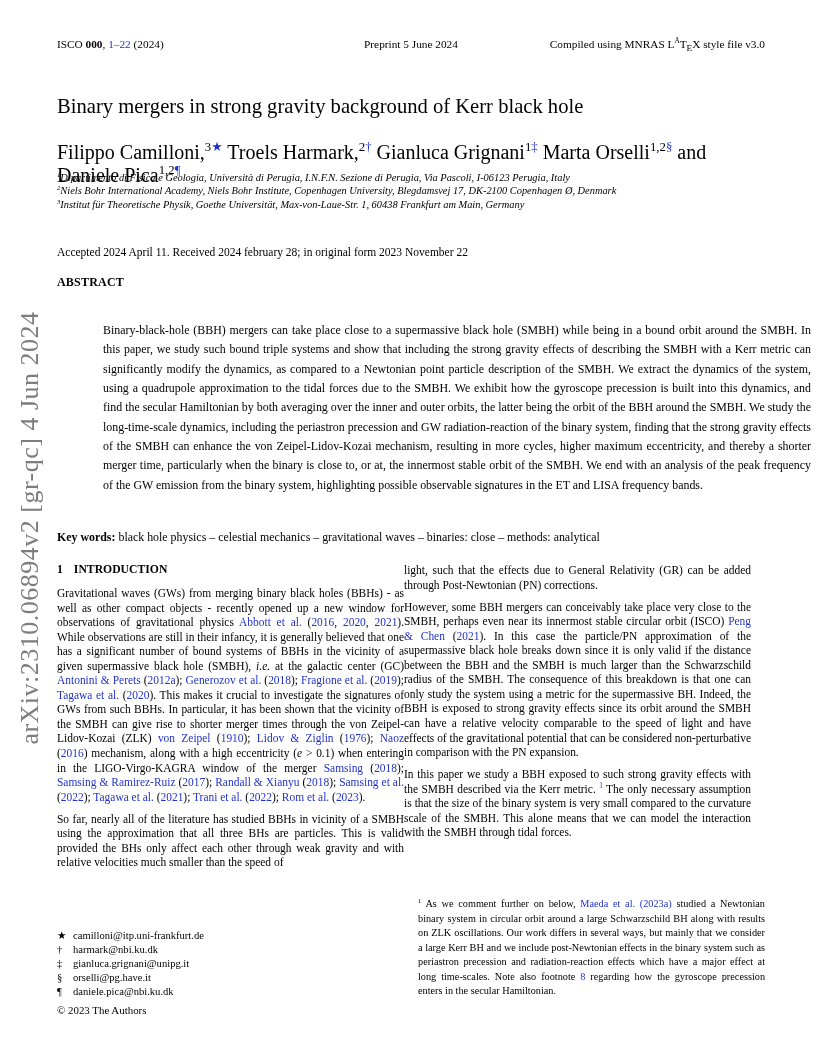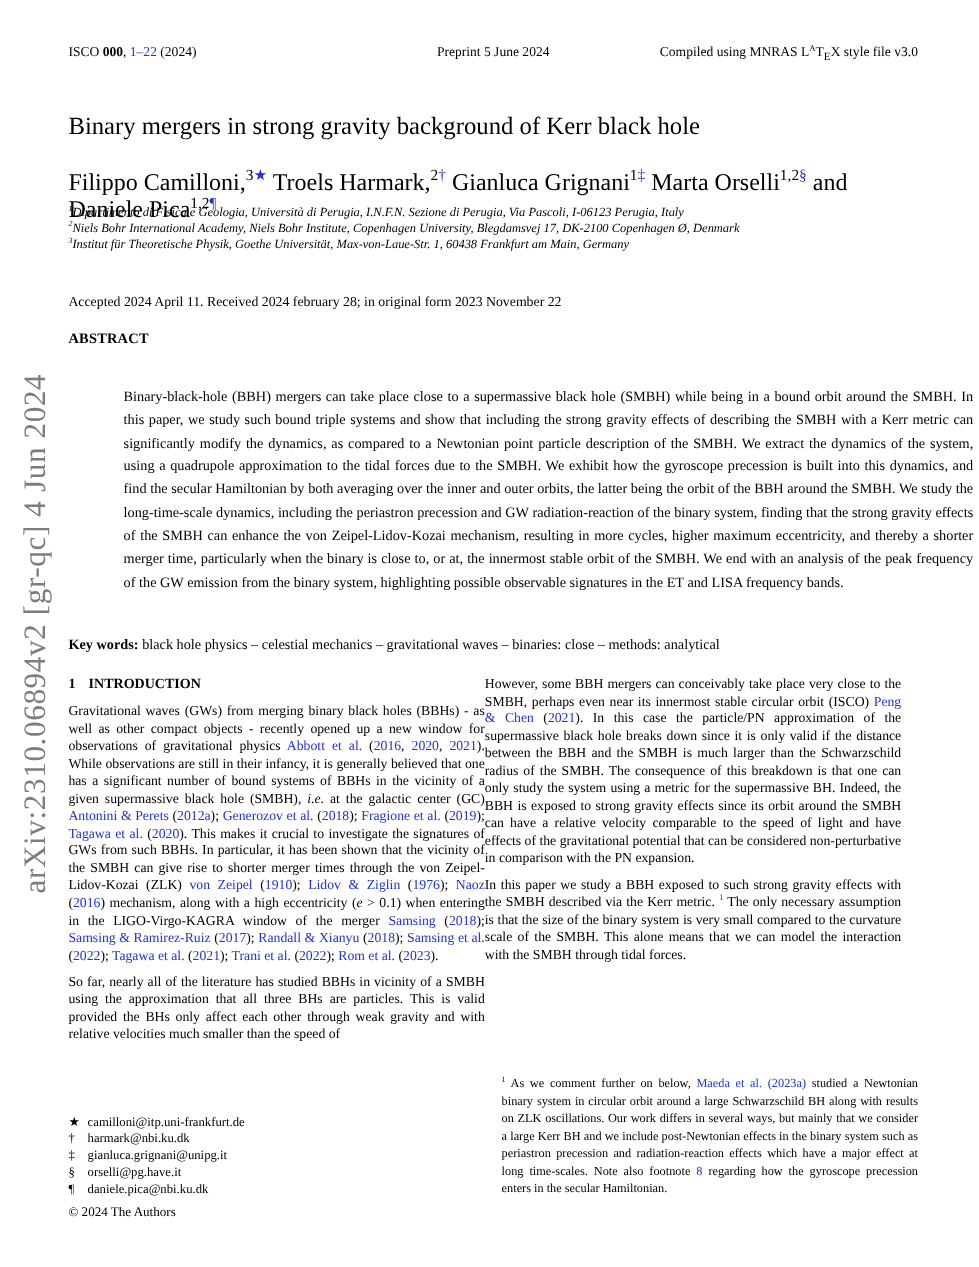--- a/index.html
+++ b/index.html
@@ -73,20 +73,21 @@
 
 <div class="abs cols">
   <div class="col">
     <div class="sec-head">
       <span class="sec-num">1</span><span>INTRODUCTION</span>
     </div>
     <p><span>Gravitational waves (GWs) from merging binary black holes (BBHs) - as well as other compact objects - recently opened up a new window for observations of gravitational physics </span><span class="lnk">Abbott et al.</span><span> (</span><span class="lnk">2016</span><span>, </span><span class="lnk">2020</span><span>, </span><span class="lnk">2021</span><span>). While observations are still in their infancy, it is generally believed that one has a significant number of bound systems of BBHs in the vicinity of a given supermassive black hole (SMBH), </span><span class="i">i.e.</span><span> at the galactic center (GC) </span><span class="lnk">Antonini &amp; Perets</span><span> (</span><span class="lnk">2012a</span><span>); </span><span class="lnk">Generozov et al.</span><span> (</span><span class="lnk">2018</span><span>); </span><span class="lnk">Fragione et al.</span><span> (</span><span class="lnk">2019</span><span>); </span><span class="lnk">Tagawa et al.</span><span> (</span><span class="lnk">2020</span><span>). This makes it crucial to investigate the signatures of GWs from such BBHs. In particular, it has been shown that the vicinity of the SMBH can give rise to shorter merger times through the von Zeipel-Lidov-Kozai (ZLK) </span><span class="lnk">von Zeipel</span><span> (</span><span class="lnk">1910</span><span>); </span><span class="lnk">Lidov &amp; Ziglin</span><span> (</span><span class="lnk">1976</span><span>); </span><span class="lnk">Naoz</span><span> (</span><span class="lnk">2016</span><span>) mechanism, along with a high eccentricity (</span><span class="i">e</span><span> &gt; 0.1) when entering in the LIGO-Virgo-KAGRA window of the merger </span><span class="lnk">Samsing</span><span> (</span><span class="lnk">2018</span><span>); </span><span class="lnk">Samsing &amp; Ramirez-Ruiz</span><span> (</span><span class="lnk">2017</span><span>); </span><span class="lnk">Randall &amp; Xianyu</span><span> (</span><span class="lnk">2018</span><span>); </span><span class="lnk">Samsing et al.</span><span> (</span><span class="lnk">2022</span><span>); </span><span class="lnk">Tagawa et al.</span><span> (</span><span class="lnk">2021</span><span>); </span><span class="lnk">Trani et al.</span><span> (</span><span class="lnk">2022</span><span>); </span><span class="lnk">Rom et al.</span><span> (</span><span class="lnk">2023</span><span>).</span></p>
     <p><span>So far, nearly all of the literature has studied BBHs in vicinity of a SMBH using the approximation that all three BHs are particles. This is valid provided the BHs only affect each other through weak gravity and with relative velocities much smaller than the speed of</span></p>
   </div>
   <div class="col">
+    <p><span>light, such that the effects due to General Relativity (GR) can be added through Post-Newtonian (PN) corrections.</span></p>
     <p><span>However, some BBH mergers can conceivably take place very close to the SMBH, perhaps even near its innermost stable circular orbit (ISCO) </span><span class="lnk">Peng &amp; Chen</span><span> (</span><span class="lnk">2021</span><span>). In this case the particle/PN approximation of the supermassive black hole breaks down since it is only valid if the distance between the BBH and the SMBH is much larger than the Schwarzschild radius of the SMBH. The consequence of this breakdown is that one can only study the system using a metric for the supermassive BH. Indeed, the BBH is exposed to strong gravity effects since its orbit around the SMBH can have a relative velocity comparable to the speed of light and have effects of the gravitational potential that can be considered non-perturbative in comparison with the PN expansion.</span></p>
     <p><span>In this paper we study a BBH exposed to such strong gravity effects with the SMBH described via the Kerr metric. </span><span class="lnk sup">1</span><span> The only necessary assumption is that the size of the binary system is very small compared to the curvature scale of the SMBH. This alone means that we can model the interaction with the SMBH through tidal forces.</span></p>
   </div>
 </div>
 
 <div class="abs fn-left">
   <div class="fn-row">
     <span class="fn-sym">★</span>
     <span>camilloni@itp.uni-frankfurt.de</span>
   </div>
@@ -103,13 +104,13 @@
     <span>orselli@pg.have.it</span>
   </div>
   <div class="fn-row">
     <span class="fn-sym">¶</span>
     <span>daniele.pica@nbi.ku.dk</span>
   </div>
 </div>
 
 <div class="abs fn-right"><span class="sup">1</span><span> As we comment further on below, </span><span class="lnk">Maeda et al.</span><span> </span><span class="lnk">(2023a)</span><span> studied a Newtonian binary system in circular orbit around a large Schwarzschild BH along with results on ZLK oscillations. Our work differs in several ways, but mainly that we consider a large Kerr BH and we include post-Newtonian effects in the binary system such as periastron precession and radiation-reaction effects which have a major effect at long time-scales. Note also footnote </span><span class="lnk">8</span><span> regarding how the gyroscope precession enters in the secular Hamiltonian.</span></div>
 
-<div class="abs copyright">© 2024 The Authors</div>
+<div class="abs copyright">© 2023 The Authors</div>
 
 </body></html>

